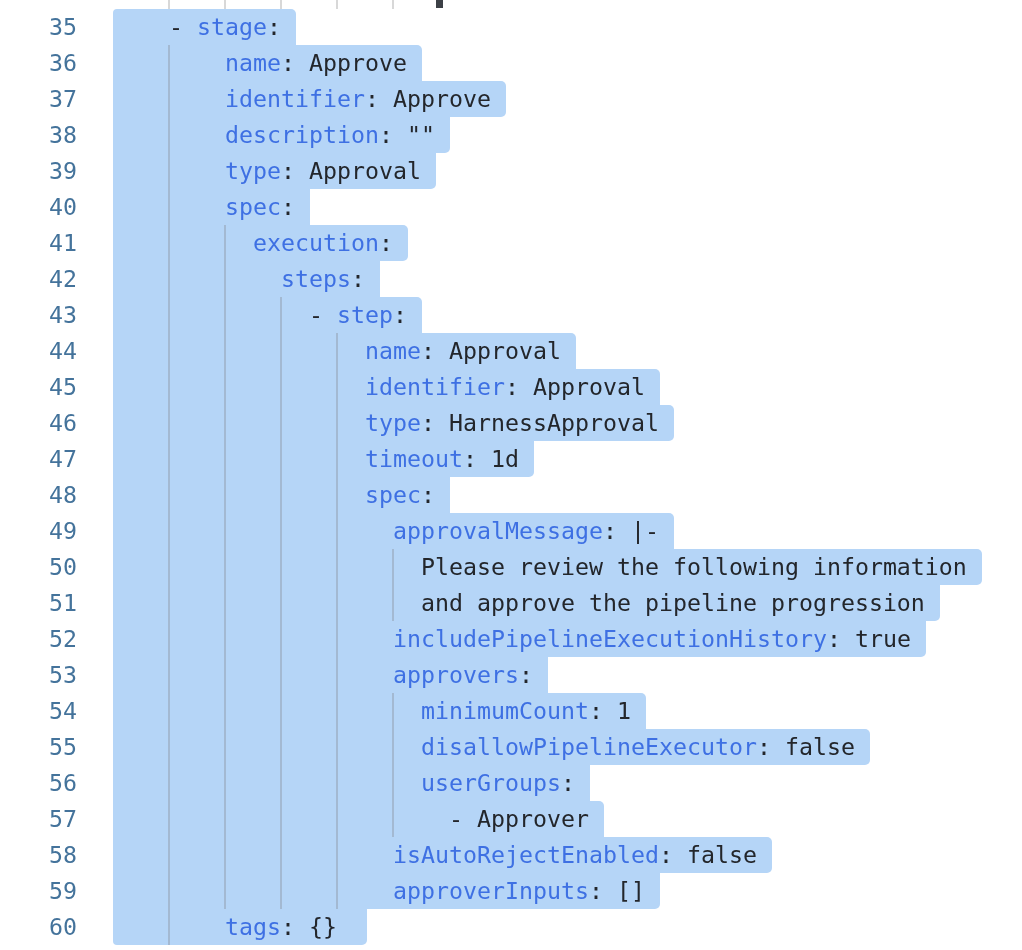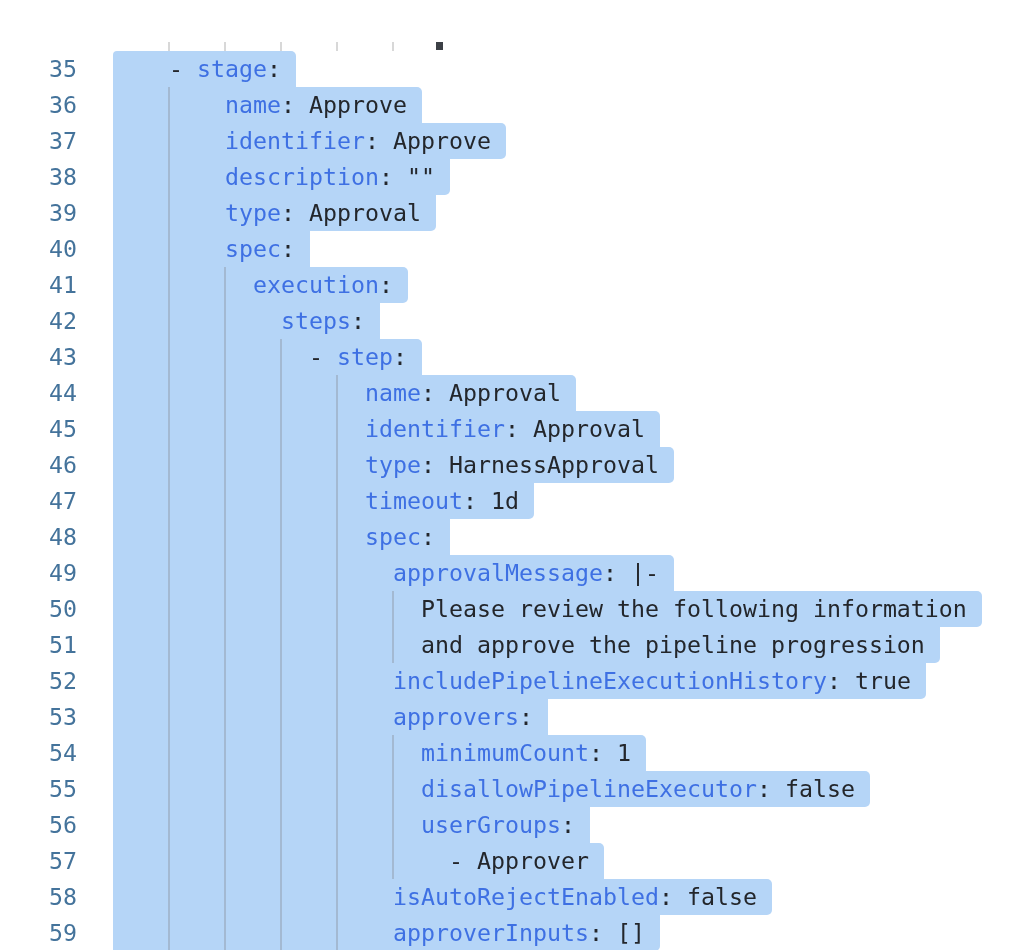--- a/index.html
+++ b/index.html
@@ -1,18 +1,18 @@
 <!DOCTYPE html>
 <html><head>
 <meta charset="utf-8">
 <style>
   html,body{margin:0;padding:0;background:#ffffff;}
   body{width:1022px;height:950px;overflow:hidden;position:relative;
        font-family:"DejaVu Sans Mono","Liberation Mono",monospace;}
-  #editor{position:absolute;inset:0;background:#ffffff;margin-top:42px;}
+  #editor{position:absolute;inset:0;background:#ffffff;}
   .row{position:absolute;left:0;width:1022px;height:36px;line-height:36px;
        font-size:23.26px;white-space:pre;}
   .gutter-num{position:absolute;left:0;top:0;width:77px;height:36px;
        text-align:right;user-select:none;}
   .code{position:absolute;left:113px;top:0;height:36px;}
   .hl{position:absolute;left:0;top:0;height:36px;z-index:0;}
   .guide{position:absolute;top:0;width:2px;height:36px;z-index:1;}
   .txt{position:relative;z-index:2;}
   .sliver{position:absolute;left:113px;top:0;height:9px;width:909px;}
   .sliver .guide{height:9px;}

